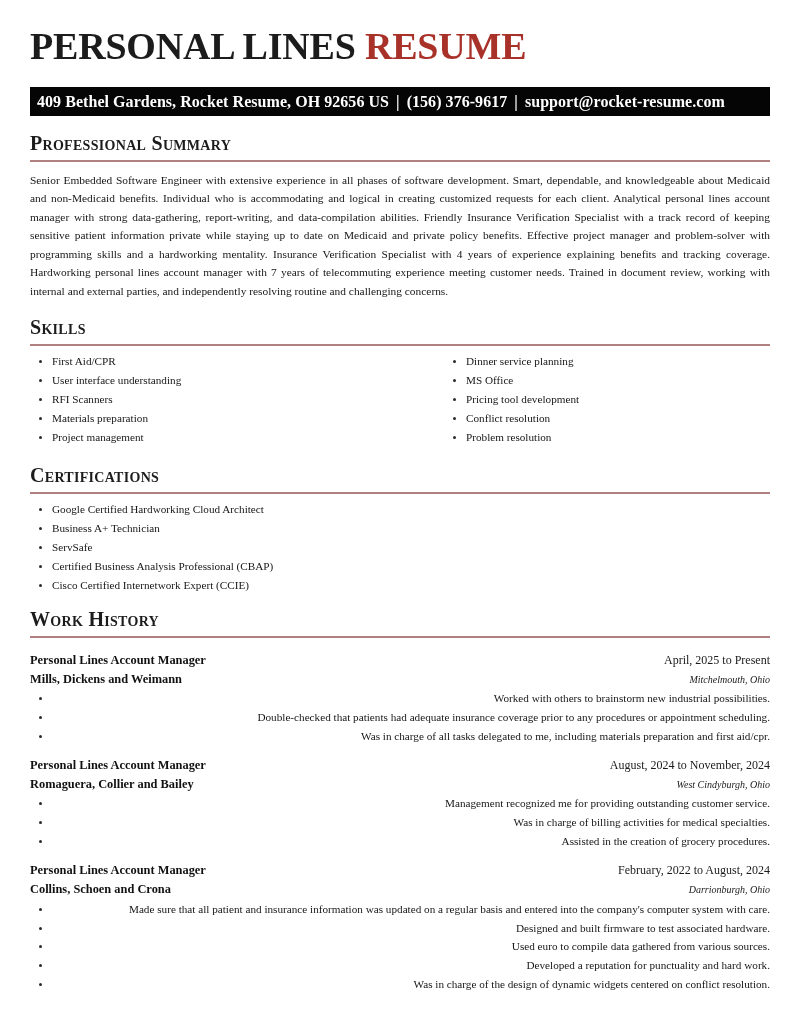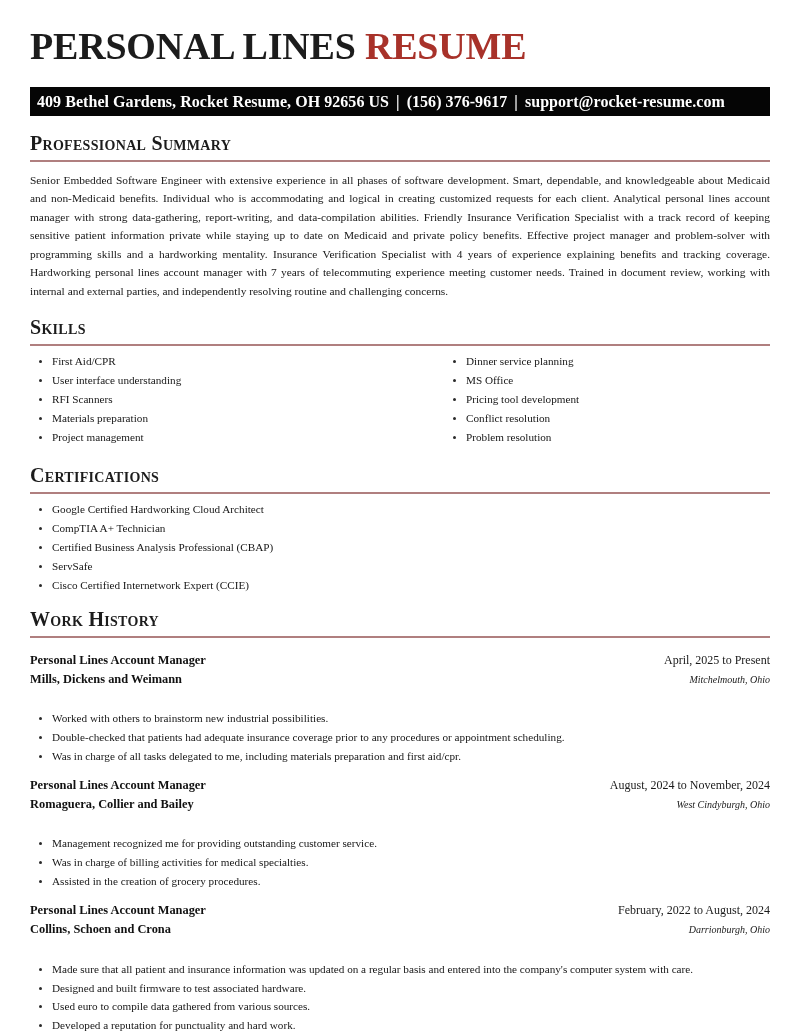--- a/index.html
+++ b/index.html
@@ -145,21 +145,21 @@
     color: #111111;
     text-align: center;
   }
   .job-location {
     font-size: 10px;
     font-style: italic;
     color: #1a1a1a;
     text-align: right;
     white-space: nowrap;
   }
-  .job ul.bullets { margin-top: 23px; }
+  .job ul.bullets { margin-top: 3px; text-align: right; }
 </style>
 </head>
 <body>
 
 <div class="page">
 
   <h1 class="resume-title">
     <span class="title-dark">PERSONAL LINES</span>
     <span class="title-accent">RESUME</span>
   </h1>
@@ -201,23 +201,23 @@
         </ul>
       </div>
     </div>
   </div>
 
   <div class="section">
     <h2 class="section-heading">Certifications</h2>
     <div class="section-rule"></div>
     <ul class="bullets">
       <li>Google Certified Hardworking Cloud Architect</li>
-      <li>CompTIA A+ Technician</li>
+      <li>Business A+ Technician</li>
+      <li>ServSafe</li>
       <li>Certified Business Analysis Professional (CBAP)</li>
-      <li>ServSafe</li>
       <li>Cisco Certified Internetwork Expert (CCIE)</li>
     </ul>
   </div>
 
   <div class="section">
     <h2 class="section-heading">Work History</h2>
     <div class="section-rule"></div>
 
     <div class="job">
       <div class="job-line">

